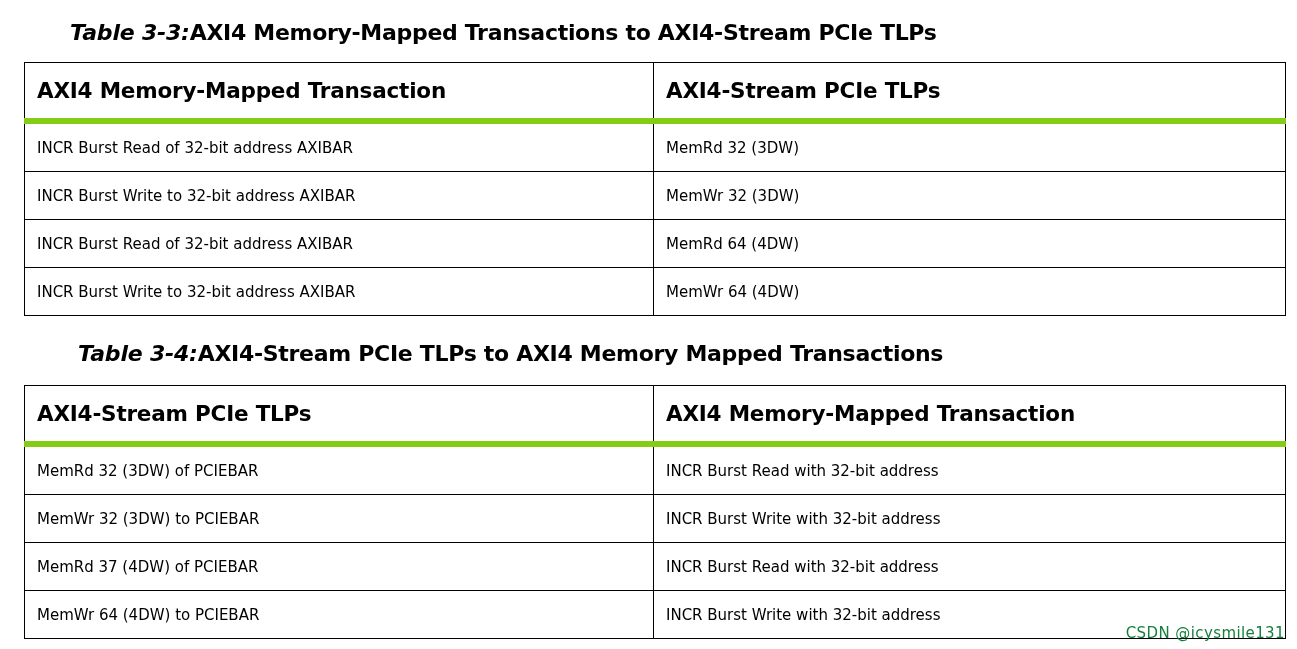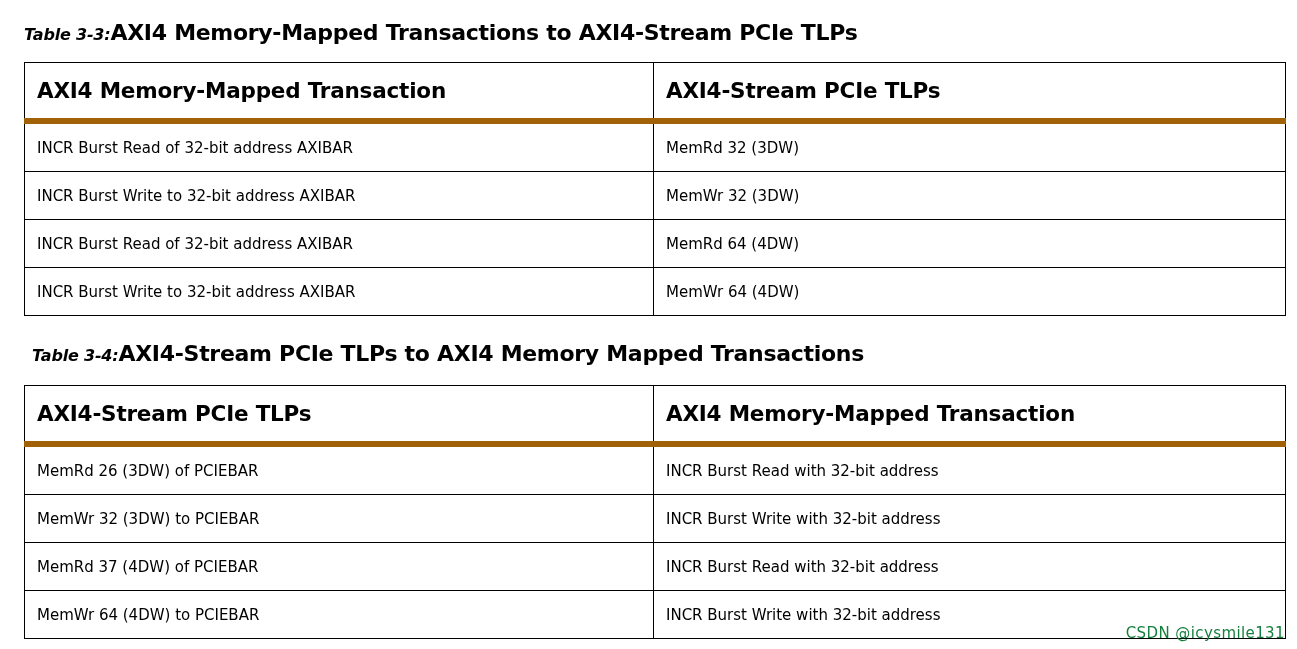--- a/index.html
+++ b/index.html
@@ -25,22 +25,23 @@
   
   .caption {
     display: flex;
     align-items: baseline;
     color: #000000;
     white-space: nowrap;
   }
   .caption-label {
     font-style: italic;
     font-weight: bold;
-    font-size: 16px;
+    font-size: 22px;
     letter-spacing: -0.2px;
+    margin-left: 46px;
   }
   .caption-title {
     font-weight: bold;
     font-size: 22px;
     letter-spacing: -0.3px;
   }
 
   
   .xtable {
     border-collapse: collapse;
@@ -62,21 +63,21 @@
     font-weight: normal;
     height: 47px;
     overflow: hidden;
     white-space: nowrap;
   }
 
   .xtable thead th {
     font-weight: bold;
     font-size: 21.5px;
     height: 55px;
-    border-bottom: 6px solid #a16207;
+    border-bottom: 6px solid #84cc16;
     letter-spacing: -0.2px;
   }
 
   
   #caption-1 { position: absolute; left: 24px; top: 20px; }
   #table-1   { position: absolute; left: 24px; top: 62px; }
   #caption-2 { position: absolute; left: 32px; top: 341px; }
   #table-2   { position: absolute; left: 24px; top: 385px; }
 
   
@@ -143,21 +144,21 @@
         <col class="c2">
       </colgroup>
     <thead>
       <tr>
         <th>AXI4-Stream PCIe TLPs</th>
         <th>AXI4 Memory-Mapped Transaction</th>
       </tr>
     </thead>
     <tbody>
       <tr>
-        <td>MemRd 26 (3DW) of PCIEBAR</td>
+        <td>MemRd 32 (3DW) of PCIEBAR</td>
         <td>INCR Burst Read with 32-bit address</td>
       </tr>
       <tr>
         <td>MemWr 32 (3DW) to PCIEBAR</td>
         <td>INCR Burst Write with 32-bit address</td>
       </tr>
       <tr>
         <td>MemRd 37 (4DW) of PCIEBAR</td>
         <td>INCR Burst Read with 32-bit address</td>
       </tr>

